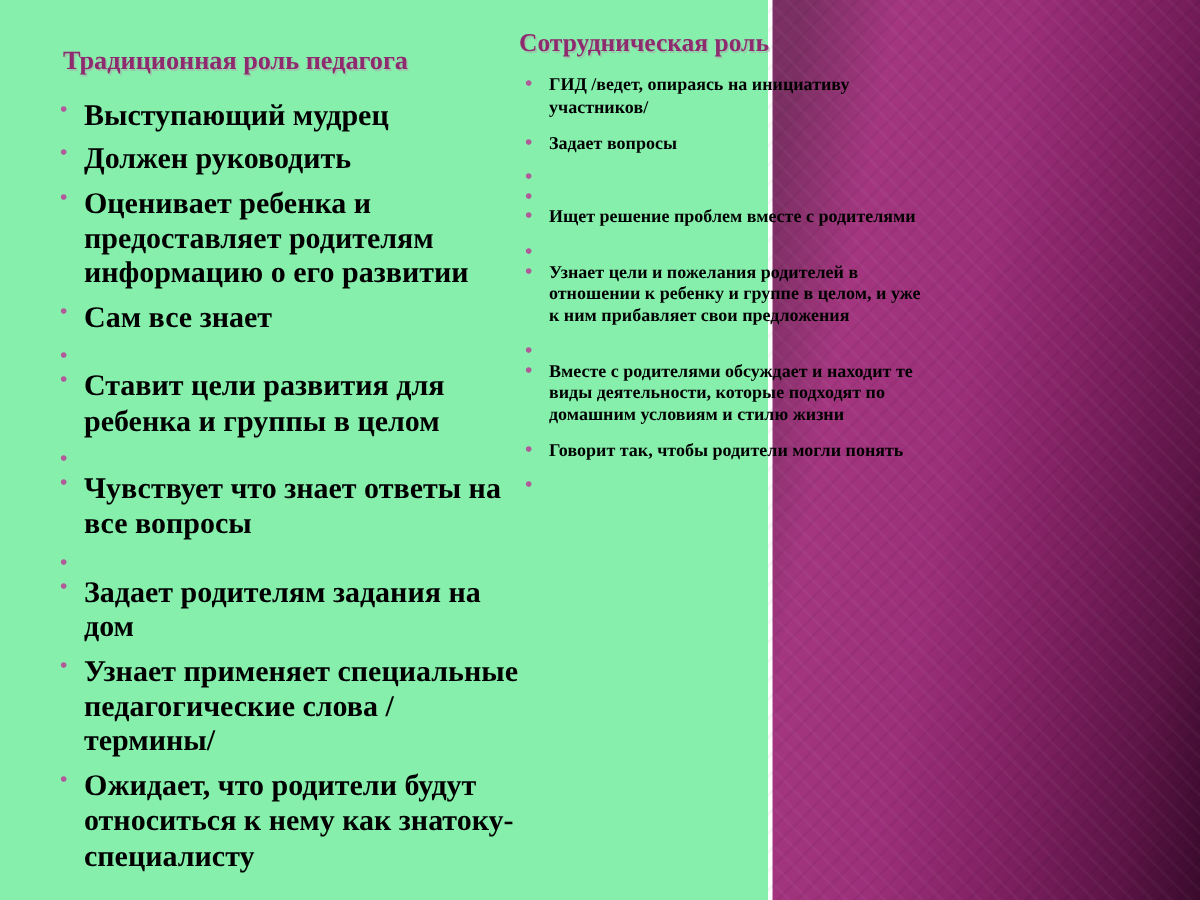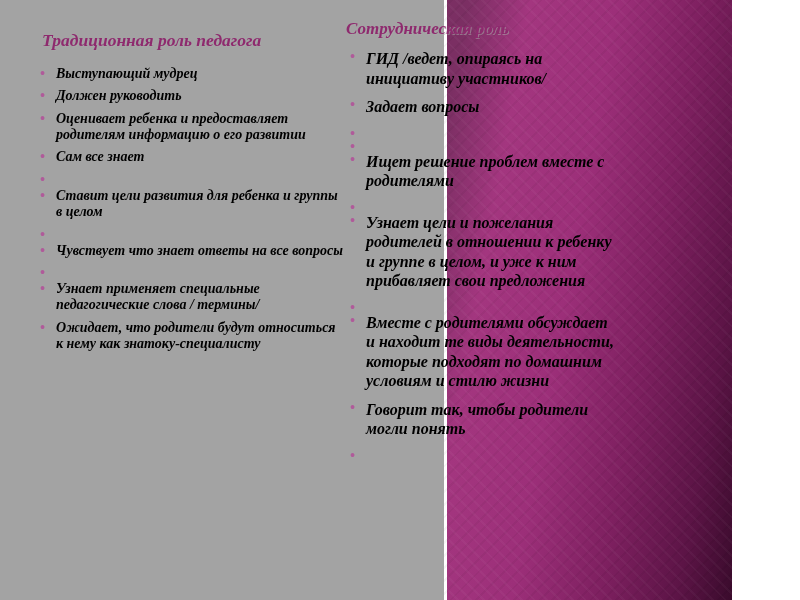--- a/index.html
+++ b/index.html
@@ -8,25 +8,24 @@
   }
   body {
     width: 800px;
     height: 600px;
     background: #ffffff;
     font-family: "Liberation Serif", serif;
     overflow: hidden;
   }
   .slide {
     position: relative;
-    width: 732px;
+    width: 800px;
     height: 600px;
-    background: #a3a3a3;
+    background: #86efac;
     overflow: hidden;
-    font-style: italic;
   }
   
   .right-band {
     position: absolute;
     top: 0;
     right: 0;
     width: 288px;
     height: 600px;
     background: linear-gradient(100deg, #ffffff 0%, #ffffff 1px, #7b2f63 1px, #7b2f63 6%, #a3367f 22%, #9c2f79 44%, #7e2060 66%, #5c1446 86%, #3a0b2c 100%);
   }
@@ -98,25 +97,25 @@
   ul.bullets li::before {
     content: "•";
     position: absolute;
     left: 4px;
     top: -1px;
     color: #b05a9a;
     font-size: 14px;
     line-height: 1.3;
   }
   .col-left ul.bullets li {
-    font-size: 14px;
+    font-size: 20px;
     margin-bottom: 6px;
   }
   .col-right ul.bullets li {
-    font-size: 16px;
+    font-size: 12px;
     margin-bottom: 9px;
     line-height: 1.22;
   }
   li.empty {
     min-height: 10px;
   }
   .col-right li.empty {
     min-height: 4px;
     margin-bottom: 4px;
   }
@@ -135,20 +134,21 @@
     <ul class="bullets">
       <li>Выступающий мудрец</li>
       <li>Должен руководить</li>
       <li>Оценивает ребенка и предоставляет родителям информацию о его развитии</li>
       <li>Сам все знает</li>
       <li class="empty"></li>
       <li>Ставит цели развития для ребенка и группы в целом</li>
       <li class="empty"></li>
       <li>Чувствует что знает ответы на все вопросы</li>
       <li class="empty"></li>
+      <li>Задает родителям задания на дом</li>
       <li>Узнает применяет специальные педагогические слова / термины/</li>
       <li>Ожидает, что родители будут относиться к нему как знатоку-специалисту</li>
     </ul>
   </div>
 
   <div class="col col-right">
     <div class="heading heading-right">Сотрудническая роль</div>
     <ul class="bullets">
       <li>ГИД /ведет, опираясь на инициативу участников/</li>
       <li>Задает вопросы</li>

